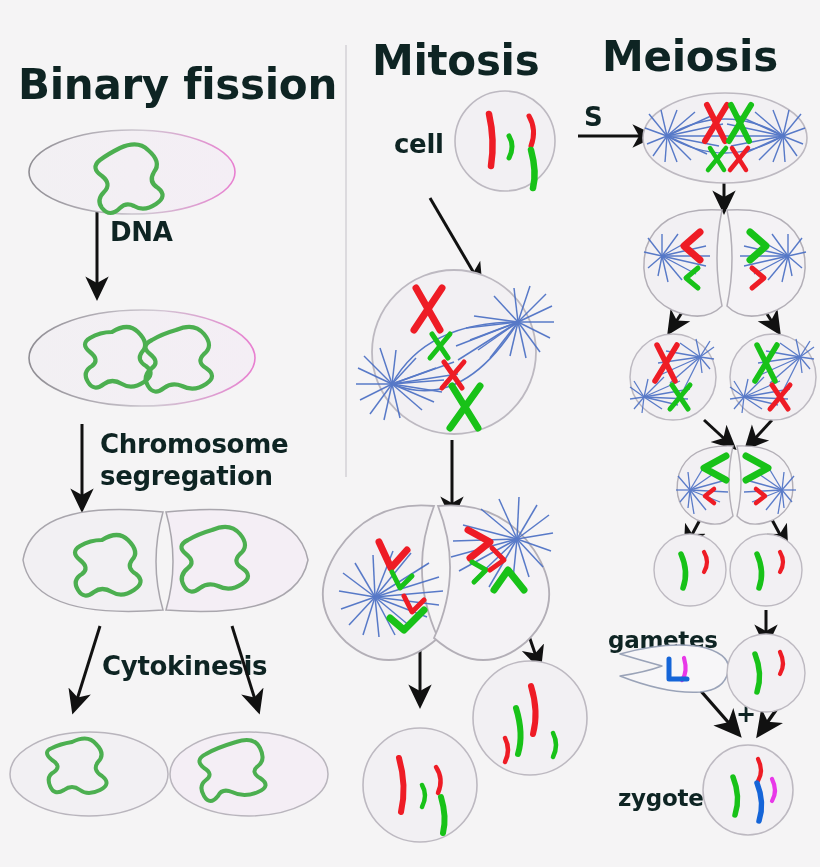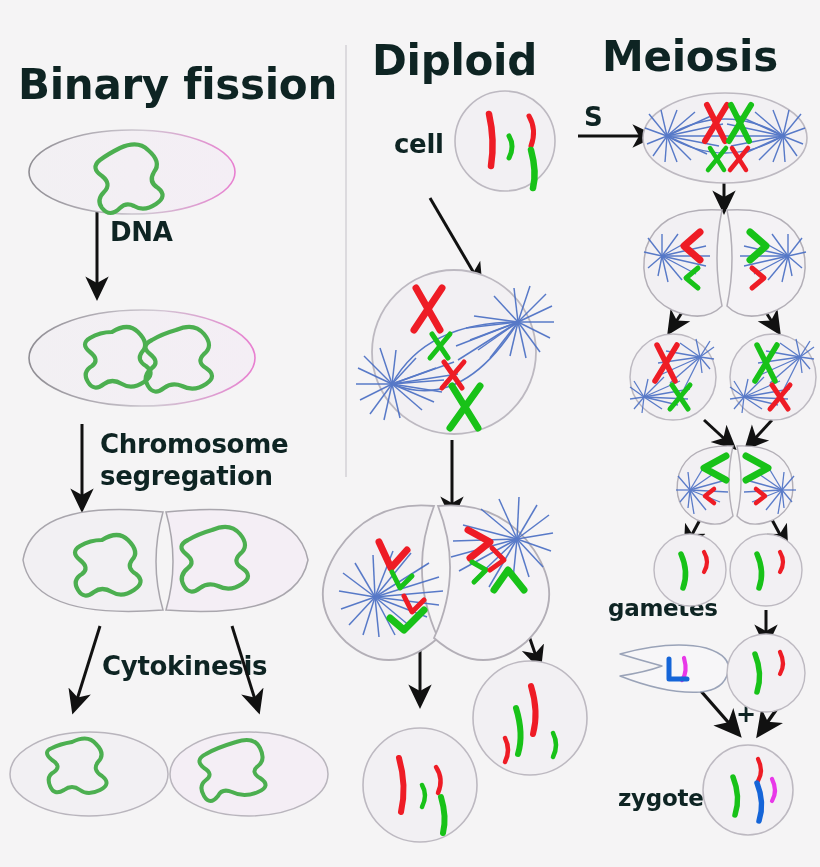--- a/index.html
+++ b/index.html
@@ -19,34 +19,34 @@
   .divider{position:absolute;background:#dcdade;width:2px;}
 </style>
 </head>
 <body>
 
 <div id="stage">
 
   <div class="divider" style="left:345px;top:45px;height:432px;"></div>
 
   <div class="lbl title" style="left:18px;top:62px;">Binary fission</div>
-  <div class="lbl title" style="left:372px;top:38px;">Diploid</div>
+  <div class="lbl title" style="left:372px;top:38px;">Mitosis</div>
   <div class="lbl title" style="left:602px;top:34px;">Meiosis</div>
 
   <div class="lbl sub" style="left:110px;top:218px;text-align:right;">DNA</div>
 
   <div class="lbl sub" style="left:100px;top:430px;">Chromosome</div>
   <div class="lbl sub" style="left:100px;top:462px;">segregation</div>
 
   <div class="lbl sub" style="left:102px;top:652px;">Cytokinesis</div>
 
   <div class="lbl sub" style="left:394px;top:130px;text-align:center;">cell</div>
 
   <div class="lbl sub" style="left:584px;top:103px;">S</div>
-  <div class="lbl small" style="left:608px;top:596px;">gametes</div>
+  <div class="lbl small" style="left:608px;top:628px;">gametes</div>
   <div class="lbl small" style="left:618px;top:786px;">zygote</div>
   <div class="lbl" style="left:736px;top:702px;font-size:24px;">+</div>
 
   <svg width="820" height="867" viewBox="0 0 820 867">
     <defs>
       <linearGradient id="cellEdge" x1="0" y1="0" x2="1" y2="0">
         <stop offset="0%" stop-color="#8f8d93"></stop>
         <stop offset="55%" stop-color="#cfc9d2"></stop>
         <stop offset="100%" stop-color="#e87fd0"></stop>
       </linearGradient>

